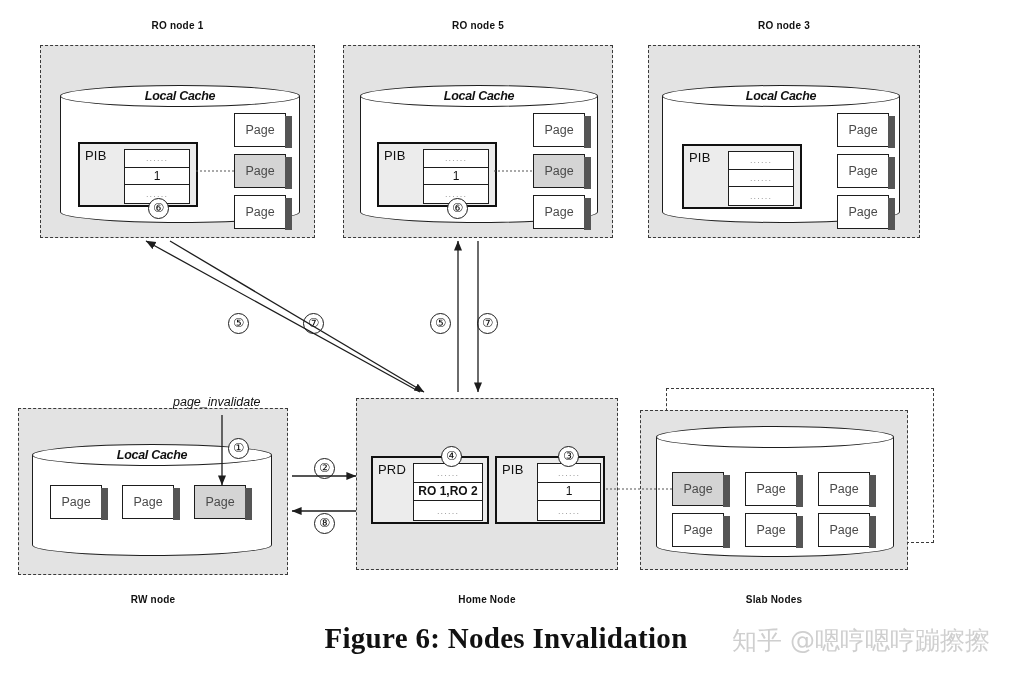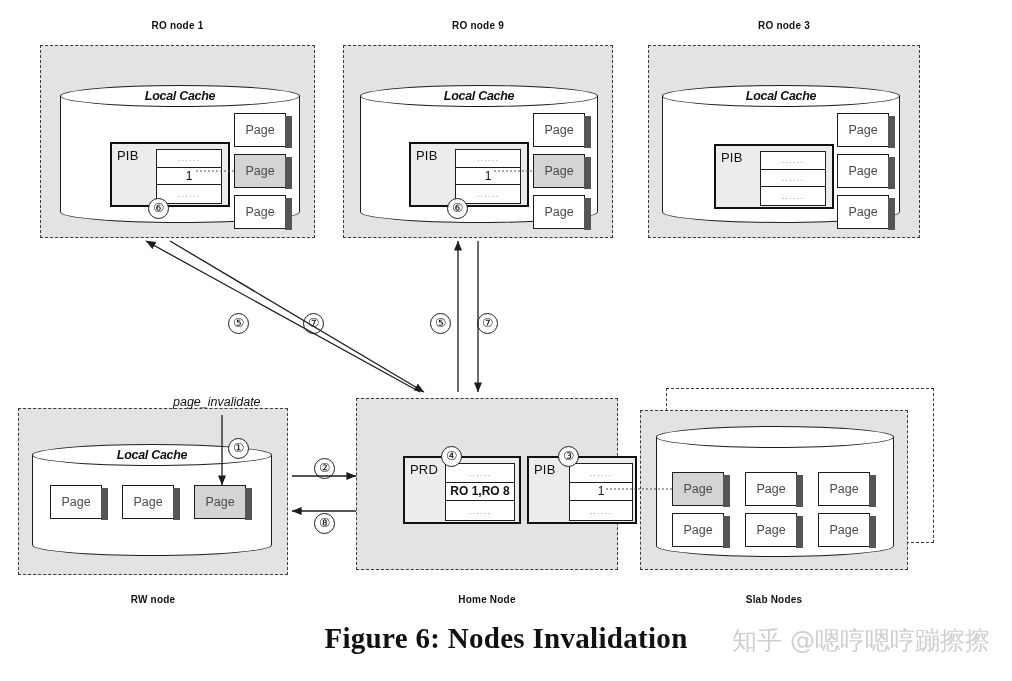--- a/index.html
+++ b/index.html
@@ -57,21 +57,21 @@
   }
   .page::after{
     content:"";position:absolute;right:-7px;top:1.5px;width:7px;bottom:-2px;
     background:#555;
   }
   .page.sel{background:#d4d4d4;}
 
   
   .kv-box{
     position:absolute;box-sizing:border-box;background:#ececec;
-    border:2px solid #111;z-index:7;margin-left:32px;
+    border:2px solid #111;z-index:7;
   }
   .kv-box .kv-title{
     position:absolute;left:5px;top:4px;font-size:13px;color:#111;
     font-weight:normal;letter-spacing:.2px;
   }
   .kv-table{
     position:absolute;box-sizing:border-box;background:#fff;
     border:1.2px solid #1d1d1d;
   }
   .kv-row{
@@ -164,21 +164,21 @@
     <div class="kv-row">1</div>
     <div class="kv-row dots">......</div>
   </div>
 </div>
 <div class="circ" style="left:148px;top:198px;">⑥</div>
 
 <div class="page" style="left:234px;top:113px;width:52px;height:34px;">Page</div>
 <div class="page sel" style="left:234px;top:154px;width:52px;height:34px;">Page</div>
 <div class="page" style="left:234px;top:195px;width:52px;height:34px;">Page</div>
 
-<div class="node-title" style="left:343px;top:20px;width:270px;">RO node 9</div>
+<div class="node-title" style="left:343px;top:20px;width:270px;">RO node 5</div>
 <div class="node-box" style="left:343px;top:45px;width:270px;height:193px;"></div>
 
 <div class="cyl" style="left:360px;top:85px;width:238px;height:138px;">
   <div class="cyl-body"></div>
   <div class="cyl-bot"></div>
   <div class="cyl-mask"></div>
   <div class="cyl-top"></div>
   <div class="cyl-label">Local Cache</div>
 </div>
 
@@ -245,21 +245,21 @@
 
 <div class="circ nb" style="left:314px;top:458px;">②</div>
 <div class="circ nb" style="left:314px;top:513px;">⑧</div>
 
 <div class="node-box" style="left:356px;top:398px;width:262px;height:172px;"></div>
 
 <div class="kv-box" style="left:371px;top:456px;width:118px;height:68px;padding-left:10px;">
   <span class="kv-title">PRD</span>
   <div class="kv-table" style="left:40px;top:5px;width:70px;height:58px;">
     <div class="kv-row dots">......</div>
-    <div class="kv-row strong">RO 1,RO 8</div>
+    <div class="kv-row strong">RO 1,RO 2</div>
     <div class="kv-row dots">......</div>
   </div>
 </div>
 <div class="circ" style="left:441px;top:446px;">④</div>
 
 <div class="kv-box" style="left:495px;top:456px;width:110px;height:68px;">
   <span class="kv-title">PIB</span>
   <div class="kv-table" style="left:40px;top:5px;width:64px;height:58px;">
     <div class="kv-row dots">......</div>
     <div class="kv-row">1</div>

